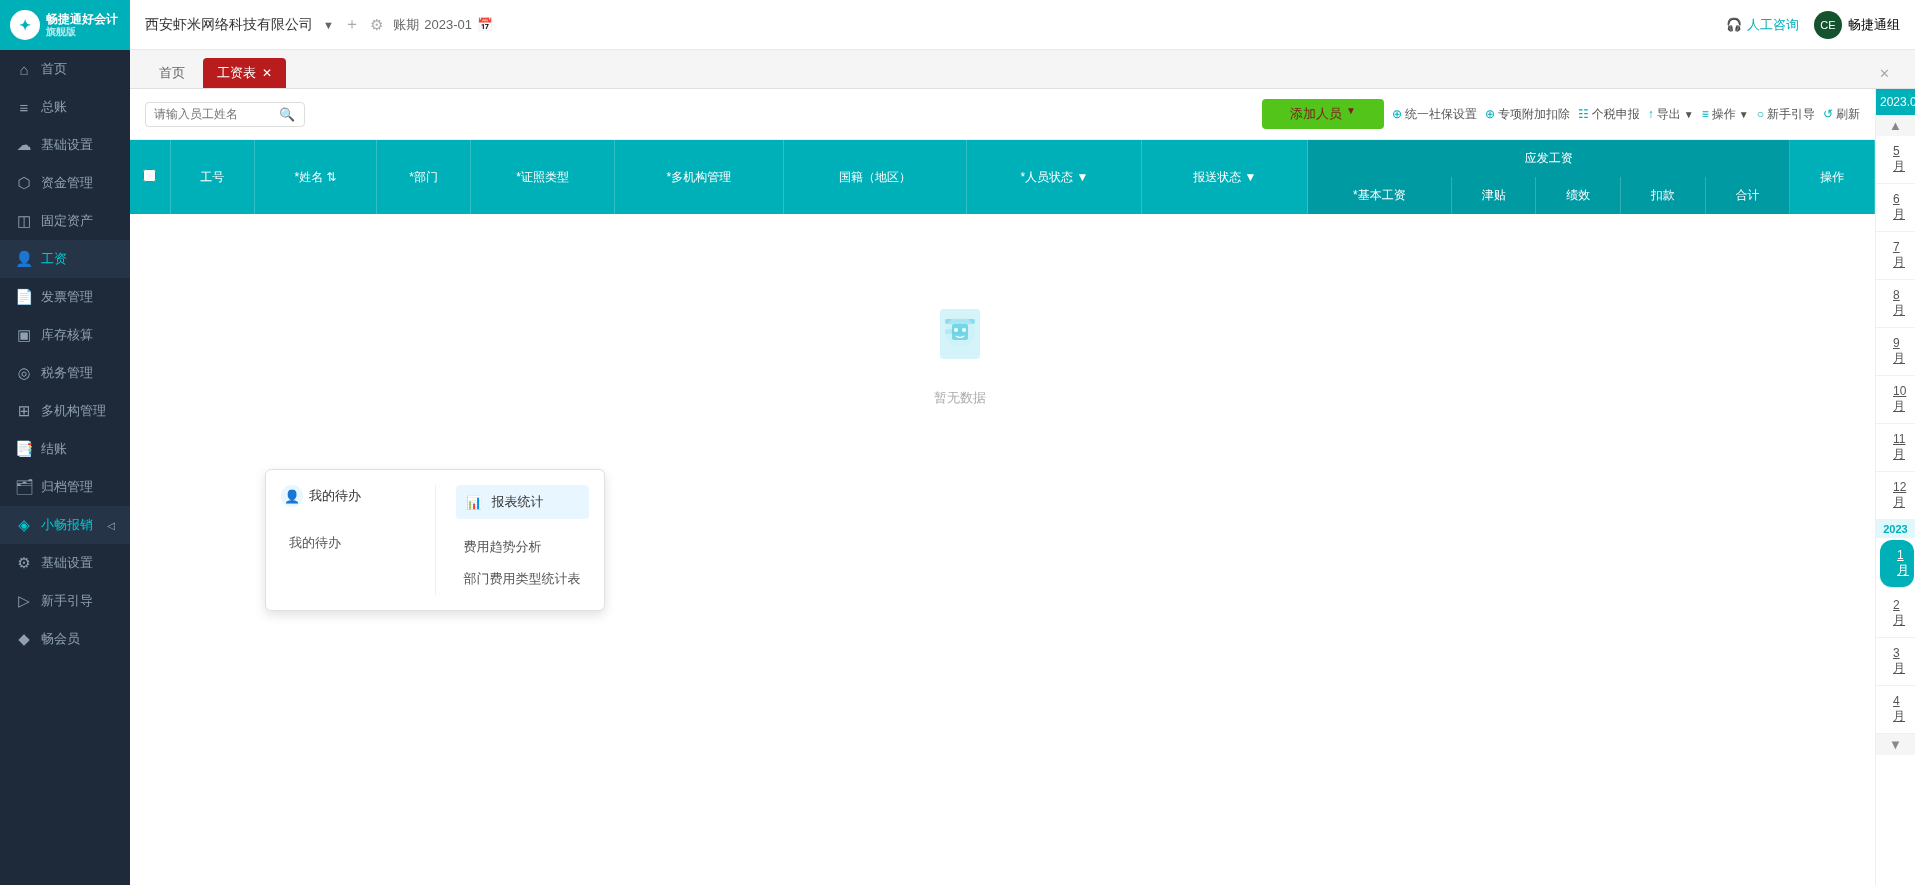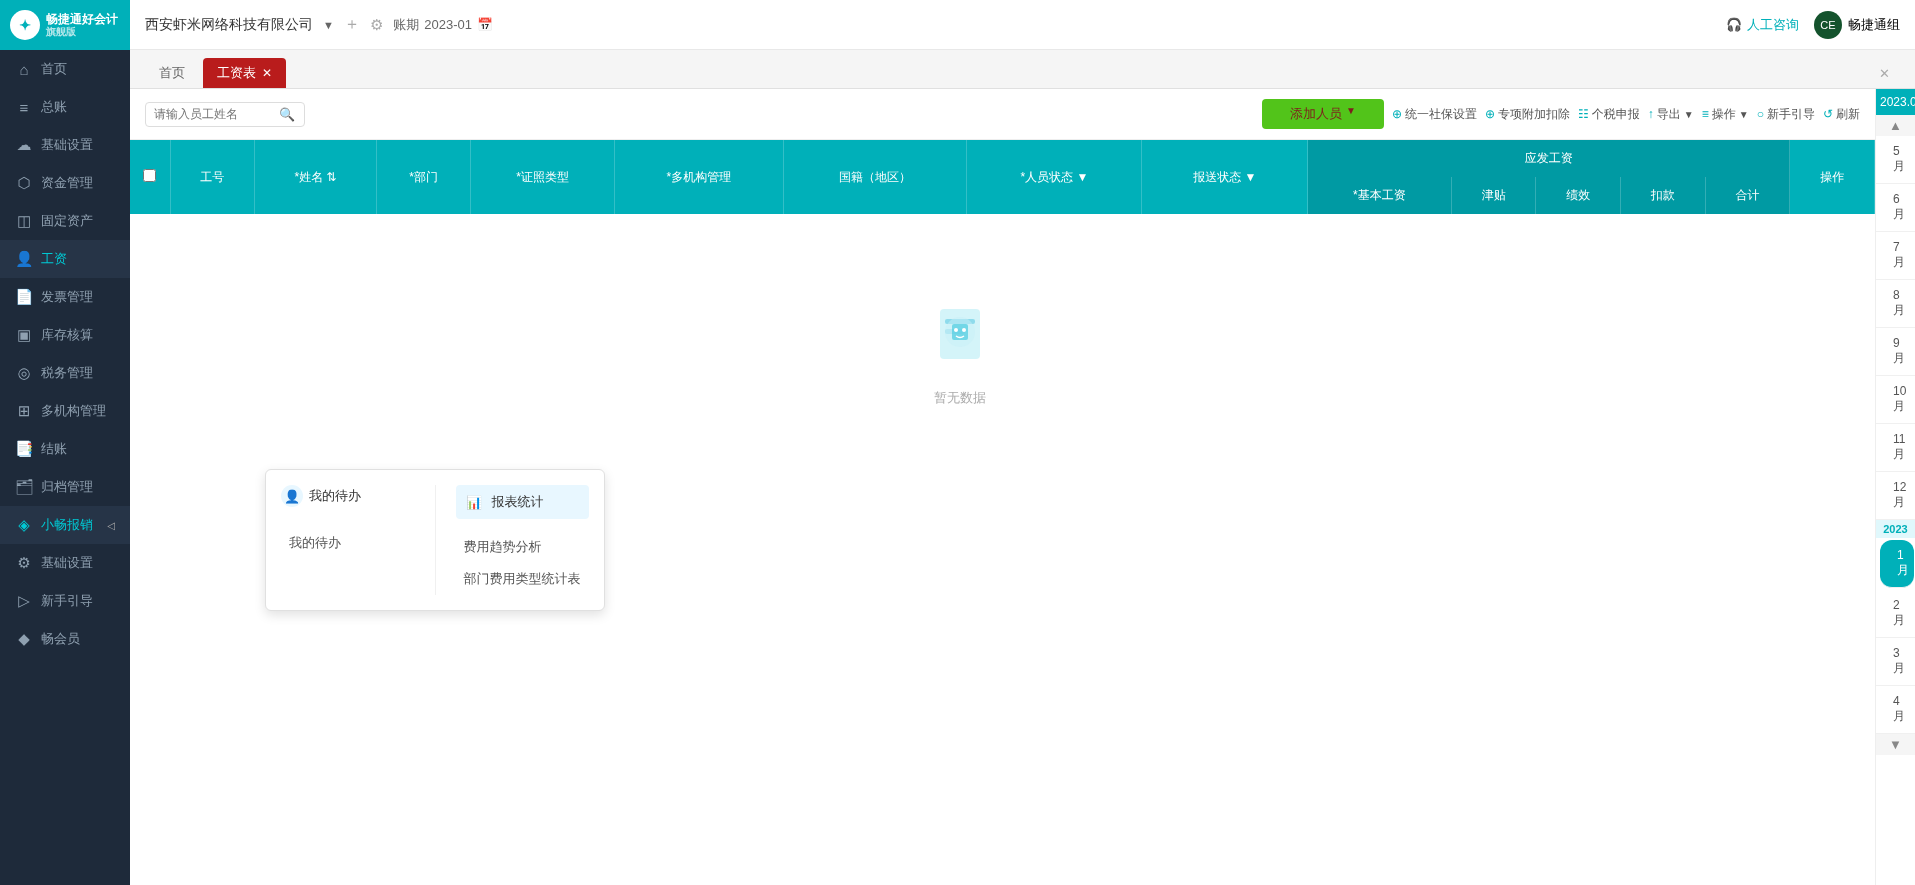--- a/index.html
+++ b/index.html
@@ -234,20 +234,21 @@
       cursor: pointer;
       color: #888;
     }
     .month-item {
       padding: 8px 17px;
       text-align: right;
       font-size: 12px;
       color: #555;
       cursor: pointer;
       border-bottom: 1px solid #f0f0f0;
+      text-decoration: underline;
     }
     .month-item.active {
       background: #00b0b9;
       color: white;
       border-radius: 12px;
       margin: 2px 4px;
     }
 
     
     .popup-menu {

